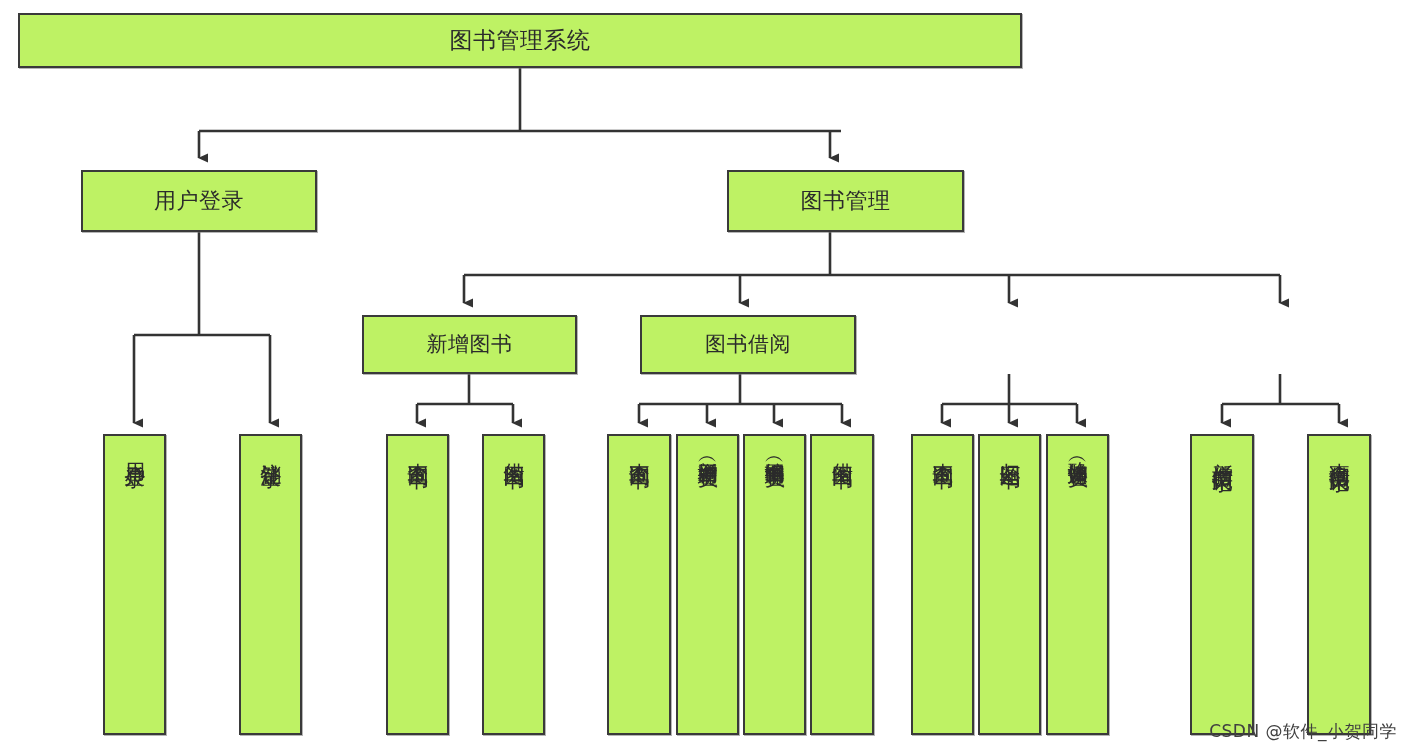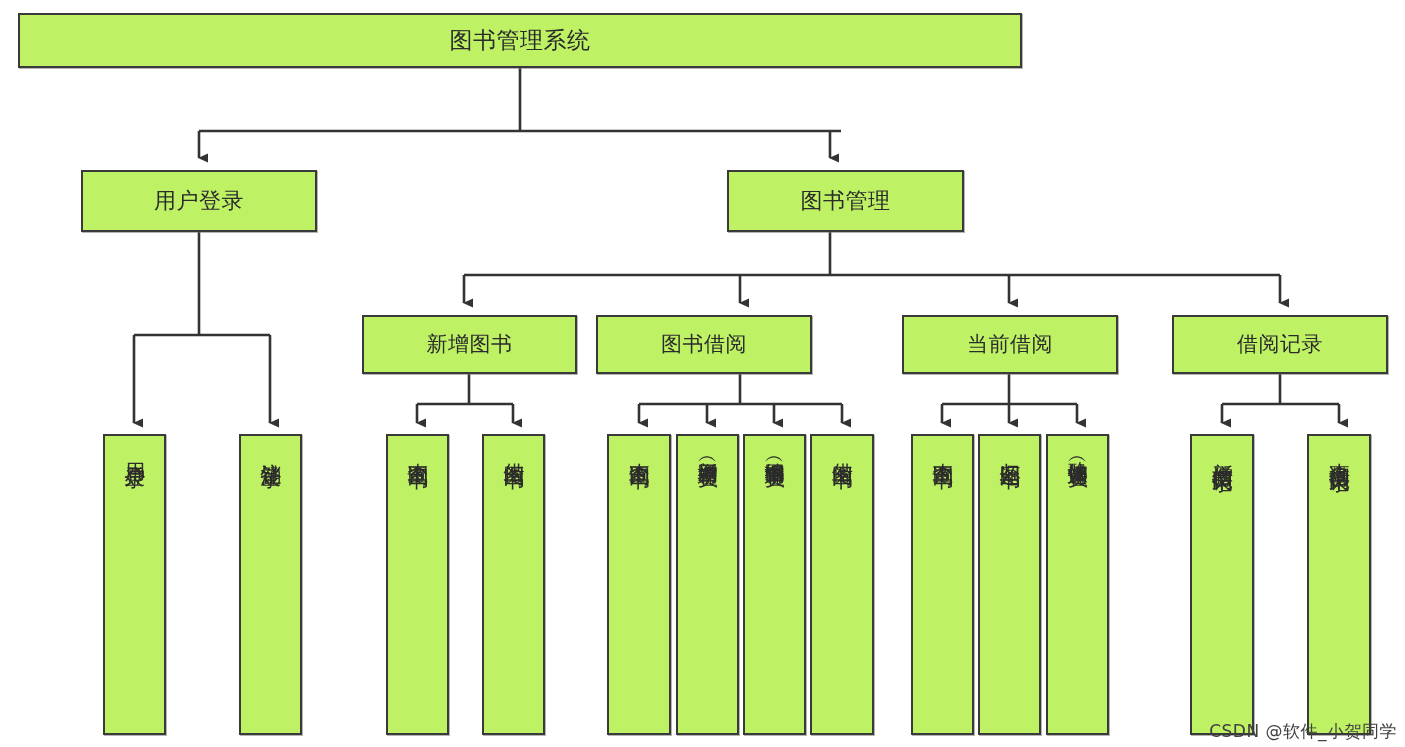--- a/index.html
+++ b/index.html
@@ -137,28 +137,22 @@
   <div class="node lvl1" style="left:81px; top:170px; width:236px; height:62px;">
     <span class="node-label">用户登录</span>
   </div>
   <div class="node lvl1" style="left:711px; top:170px; width:237px; height:62px;margin-left:16px;">
     <span class="node-label">图书管理</span>
   </div>
 
   <div class="node lvl2" style="left:362px; top:315px; width:215px; height:59px;">
     <span class="node-label">新增图书</span>
   </div>
-  <div class="node lvl2" style="left:596px; top:315px; width:216px; height:59px;">
+  <div class="node lvl2" style="left:640px; top:315px; width:216px; height:59px;">
     <span class="node-label">图书借阅</span>
-  </div>
-  <div class="node lvl2" style="left:902px; top:315px; width:216px; height:59px;">
-    <span class="node-label">当前借阅</span>
-  </div>
-  <div class="node lvl2" style="left:1172px; top:315px; width:216px; height:59px;">
-    <span class="node-label">借阅记录</span>
   </div>
 
   <div class="node leaf" style="left:103px; top:434px; width:63px; height:301px;">
     <span class="node-label">用户登录</span>
   </div>
   <div class="node leaf" style="left:239px; top:434px; width:63px; height:301px;">
     <span class="node-label">注销登录</span>
   </div>
 
   <div class="node leaf" style="left:386px; top:434px; width:63px; height:301px;">

